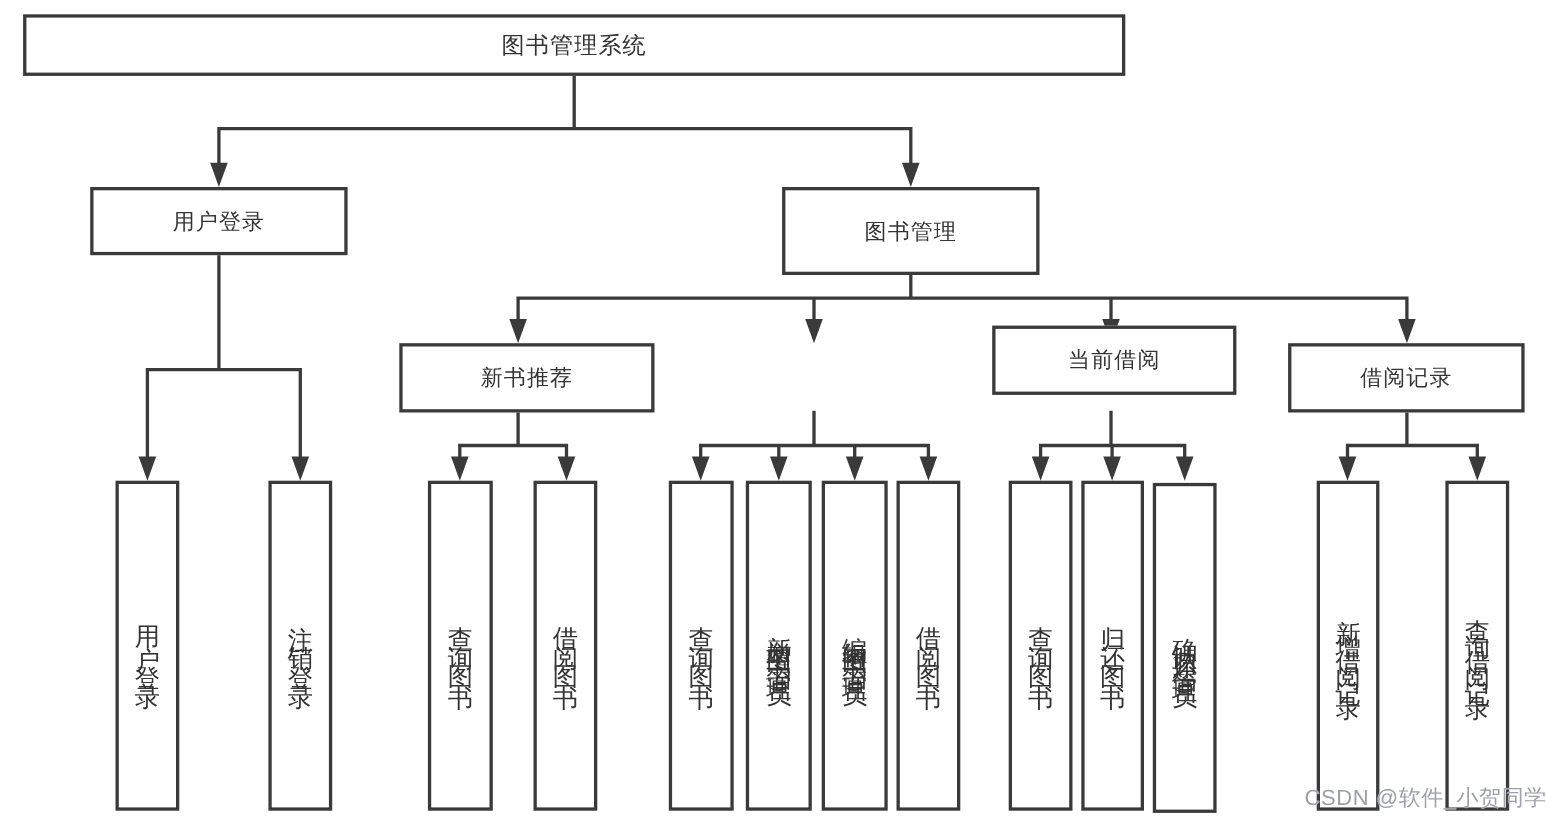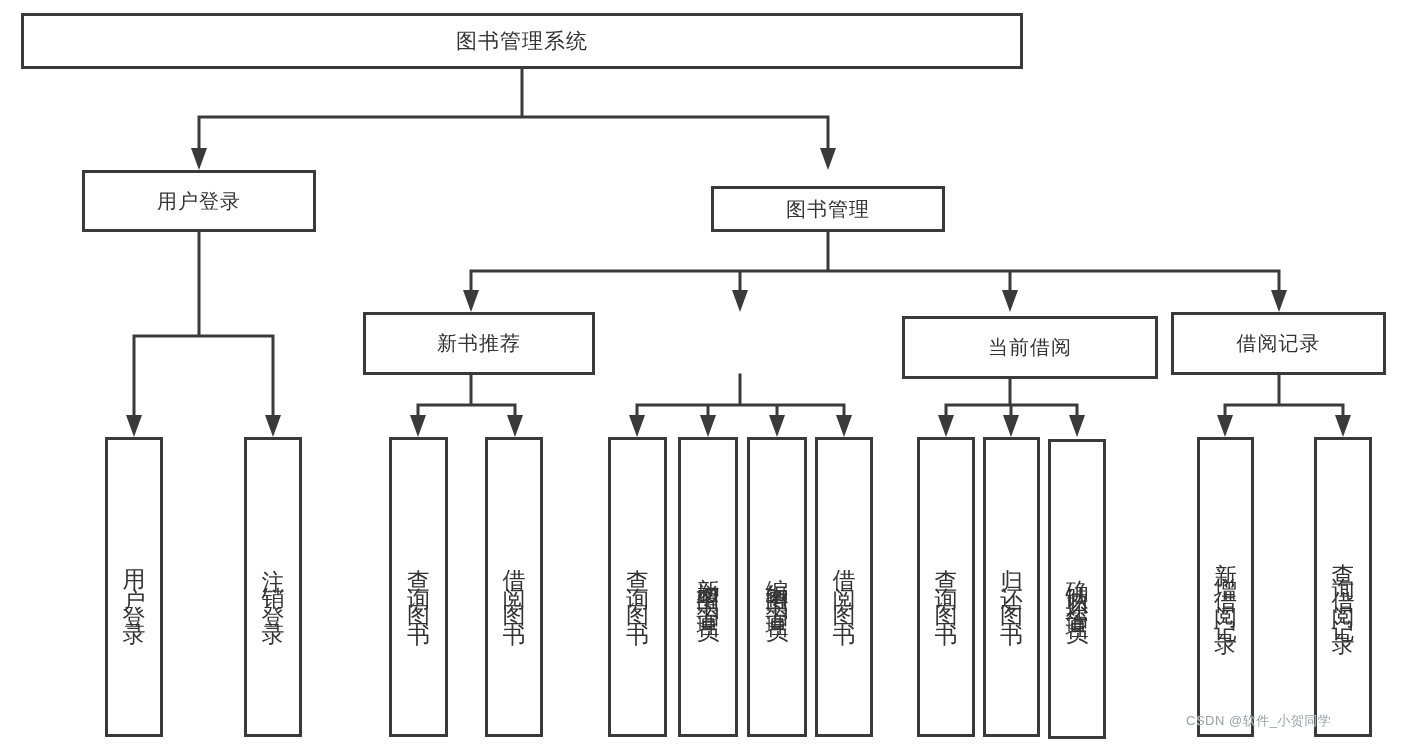--- a/index.html
+++ b/index.html
@@ -51,21 +51,21 @@
     letter-spacing: 18px;
     color: #333333;
     line-height: 1;
   }
   .node.leaf.ls6 span { letter-spacing: 14px; }
   .node.leaf.ls9 span { letter-spacing: 6px; }
   .watermark {
     position: absolute;
     left: 1186px;
     top: 712px;
-    font-size: 13px;
+    font-size: 20px;
     letter-spacing: 0.5px;
     color: #9da0a6;
     white-space: nowrap;
     text-shadow: 0 0 1px #ffffff;
   }
 </style>
 </head>
 <body>
 
 <div class="stage">
@@ -91,28 +91,28 @@
     </g>
   </svg>
 
   <div class="node h root" style="left:21px;top:13px;width:1002px;height:56px">
     <span>图书管理系统</span>
   </div>
 
   <div class="node h" style="left:82px;top:170px;width:234px;height:62px">
     <span>用户登录</span>
   </div>
-  <div class="node h" style="left:711px;top:186px;width:234px;height:46px">
+  <div class="node h" style="left:711px;top:170px;width:234px;height:80px">
     <span>图书管理</span>
   </div>
 
   <div class="node h" style="left:363px;top:312px;width:232px;height:63px">
     <span>新书推荐</span>
   </div>
-  <div class="node h" style="left:902px;top:316px;width:256px;height:63px">
+  <div class="node h" style="left:902px;top:296px;width:222px;height:63px">
     <span>当前借阅</span>
   </div>
   <div class="node h" style="left:1171px;top:312px;width:215px;height:63px">
     <span>借阅记录</span>
   </div>
 
   <div class="node leaf" style="left:105px;top:437px;width:58px;height:300px">
     <span>用户登录</span>
   </div>
   <div class="node leaf" style="left:244px;top:437px;width:58px;height:300px">

